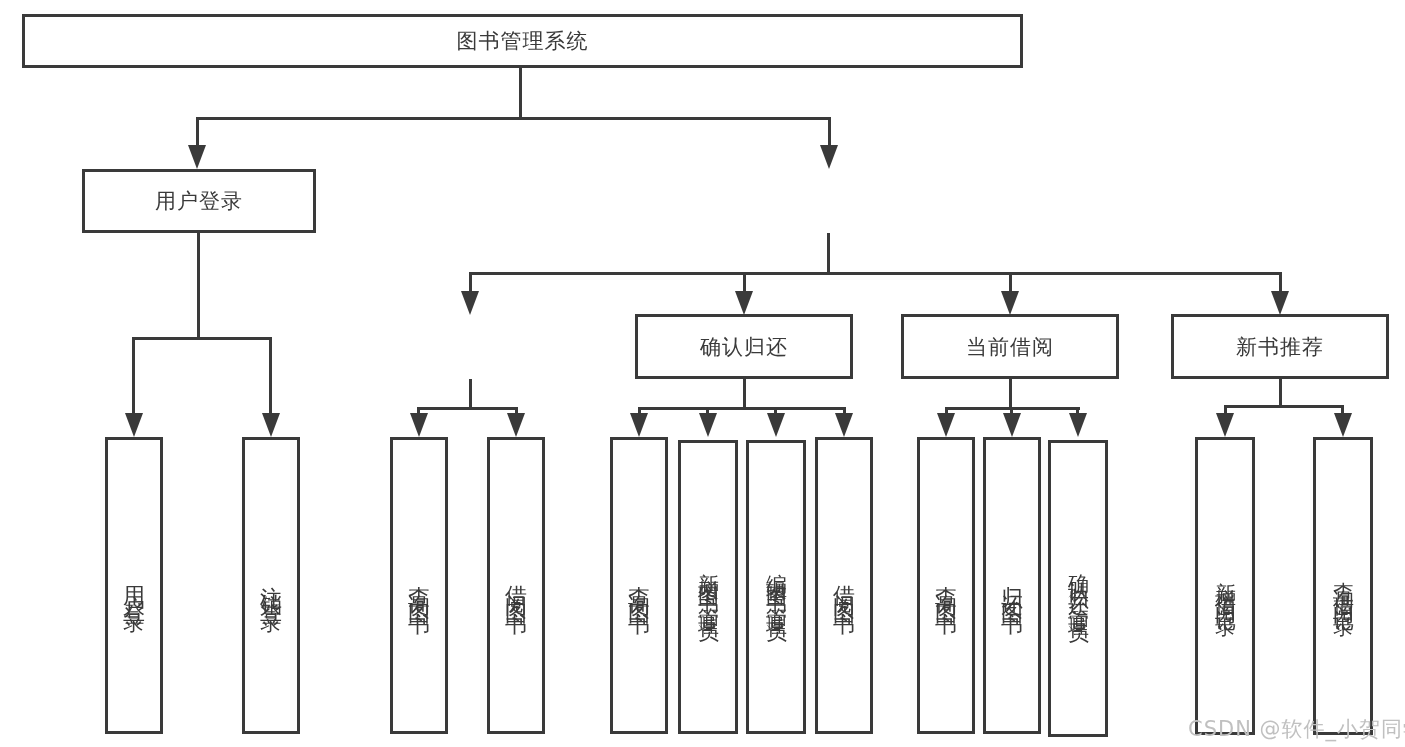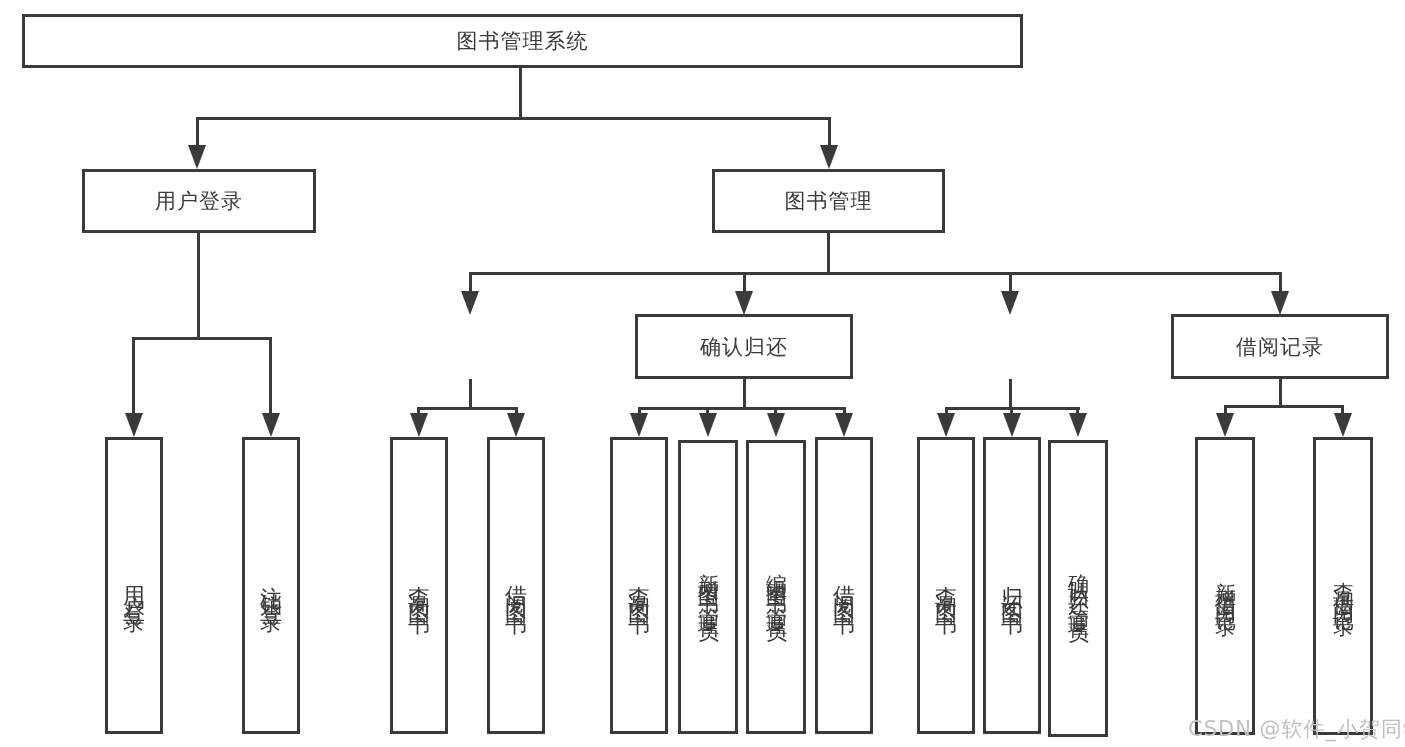--- a/index.html
+++ b/index.html
@@ -61,23 +61,20 @@
   <div class="vline" style="left:519px;top:68px;height:51px;"></div>
   <div class="hline" style="left:197px;top:117px;width:634px;"></div>
   <div class="vline" style="left:196px;top:117px;height:31px;"></div>
   <div class="arr" style="left:188px;top:145px;"></div>
   <div class="vline" style="left:828px;top:117px;height:31px;"></div>
   <div class="arr" style="left:820px;top:145px;"></div>
 
   <div class="box hbox" style="left:82px;top:169px;width:234px;height:64px;">
     <span>用户登录</span>
   </div>
-  <div class="box hbox" style="left:712px;top:169px;width:233px;height:64px;">
-    <span>图书管理</span>
-  </div>
 
   <div class="vline" style="left:197px;top:233px;height:106px;"></div>
   <div class="hline" style="left:132px;top:337px;width:140px;"></div>
   <div class="vline" style="left:132px;top:337px;height:80px;"></div>
   <div class="arr" style="left:125px;top:413px;"></div>
   <div class="vline" style="left:269px;top:337px;height:80px;"></div>
   <div class="arr" style="left:262px;top:413px;"></div>
 
   <div class="vline" style="left:827px;top:233px;height:42px;"></div>
   <div class="hline" style="left:469px;top:272px;width:813px;"></div>
@@ -86,22 +83,25 @@
   <div class="vline" style="left:743px;top:272px;height:24px;"></div>
   <div class="arr" style="left:735px;top:291px;"></div>
   <div class="vline" style="left:1009px;top:272px;height:24px;"></div>
   <div class="arr" style="left:1001px;top:291px;"></div>
   <div class="vline" style="left:1279px;top:272px;height:24px;"></div>
   <div class="arr" style="left:1271px;top:291px;"></div>
 
   <div class="box hbox" style="left:635px;top:314px;width:218px;height:65px;">
     <span>确认归还</span>
   </div>
+  <div class="box hbox" style="left:901px;top:314px;width:218px;height:65px;">
+    <span>当前借阅</span>
+  </div>
   <div class="box hbox" style="left:1171px;top:314px;width:218px;height:65px;">
-    <span>借阅记录</span>
+    <span>新书推荐</span>
   </div>
 
   <div class="vline" style="left:469px;top:379px;height:31px;"></div>
   <div class="hline" style="left:417px;top:407px;width:101px;"></div>
   <div class="vline" style="left:417px;top:407px;height:10px;"></div>
   <div class="arr" style="left:410px;top:413px;"></div>
   <div class="vline" style="left:515px;top:407px;height:10px;"></div>
   <div class="arr" style="left:507px;top:413px;"></div>
 
   <div class="vline" style="left:743px;top:379px;height:31px;"></div>

